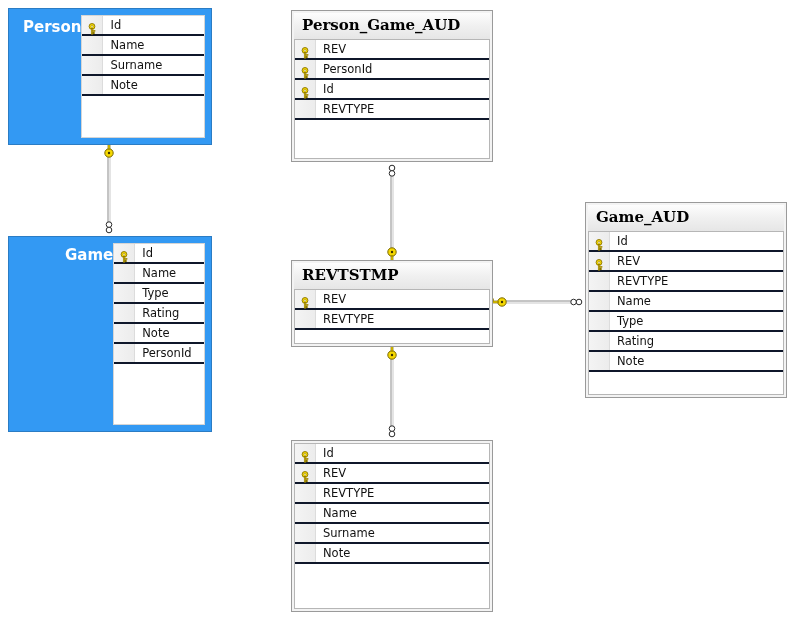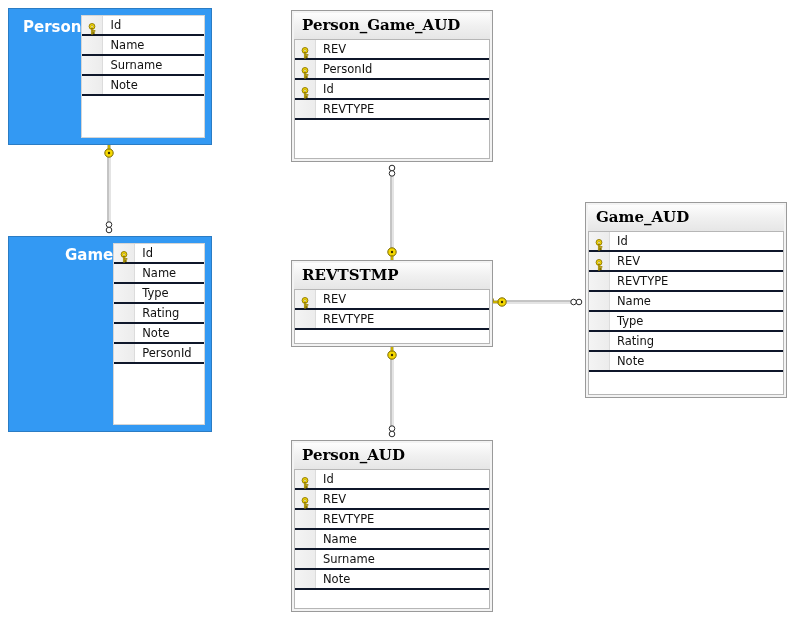--- a/index.html
+++ b/index.html
@@ -296,21 +296,20 @@
           </div>
           <div class="row filler">
             <div class="gutter"></div>
             <div class="colname"></div>
           </div>
         </div>
       </div>
     </div>
     <div class="table-box normal" style="left: 291px; top: 440px; width: 202px; height: 172px;">
       <div class="inner">
-        <div class="tbl-title">Person_AUD</div>
         <div class="grid">
           <div class="row">
             <div class="gutter">
               <span class="keyicon"><svg viewBox="0 0 12 12" width="12" height="12" xmlns="http://www.w3.org/2000/svg">
                   <circle cx="5" cy="3.4" r="2.9" fill="#f5d800" stroke="#8a7400" stroke-width="0.9"></circle>
                   <circle cx="5" cy="3.4" r="1.0" fill="#ffffff" stroke="#8a7400" stroke-width="0.5"></circle>
                   <rect x="4.3" y="5.6" width="1.5" height="5.6" fill="#f5d800" stroke="#8a7400" stroke-width="0.7"></rect>
                   <rect x="5.7" y="7.3" width="2.3" height="1.2" fill="#f5d800" stroke="#8a7400" stroke-width="0.6"></rect>
                   <rect x="5.7" y="9.5" width="1.7" height="1.2" fill="#f5d800" stroke="#8a7400" stroke-width="0.6"></rect>
                 </svg></span>

